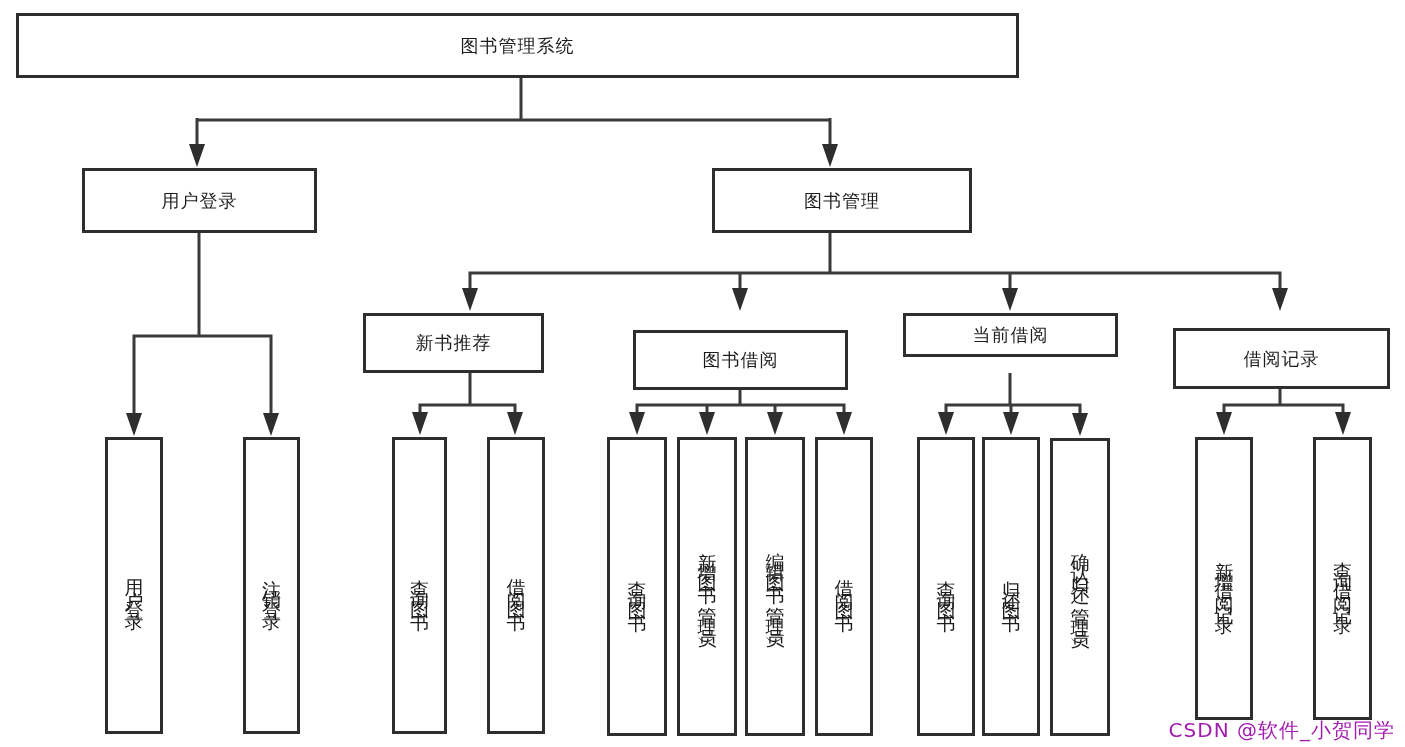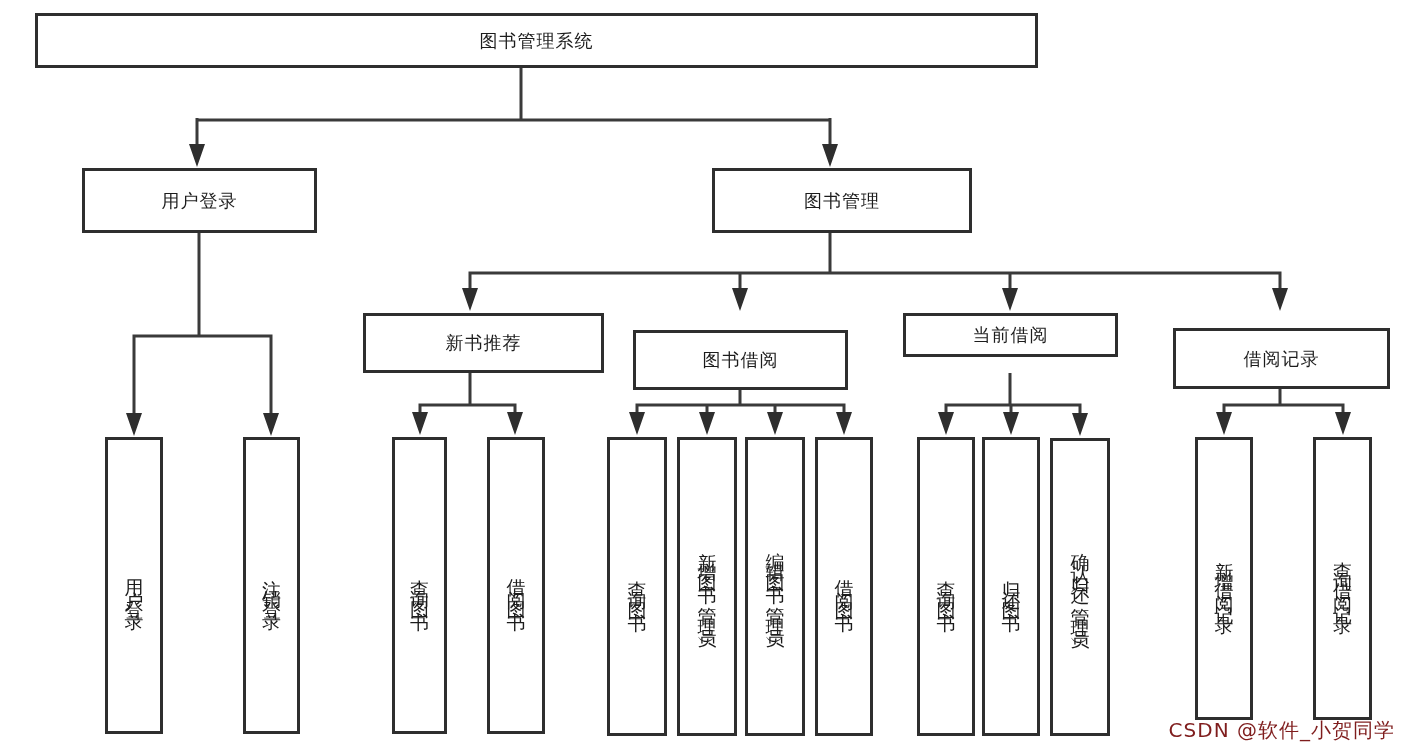--- a/index.html
+++ b/index.html
@@ -35,24 +35,24 @@
   }
   .v-label {
     writing-mode: vertical-rl;
     text-orientation: mixed;
     font-size: 19px;
     letter-spacing: 11px;
     line-height: 1.05;
     white-space: nowrap;
   }
   
-  .n-root    { left: 35px;   top: 13px;  width: 1003px; height: 55px; }
+  .n-root    { left: 16px;   top: 13px;  width: 1003px; height: 65px; }
   .n-login   { left: 82px;   top: 168px; width: 235px;  height: 65px; }
   .n-mgmt    { left: 712px;  top: 168px; width: 260px;  height: 65px; }
-  .n-rec     { left: 363px;  top: 313px; width: 241px;  height: 60px; }
+  .n-rec     { left: 363px;  top: 313px; width: 181px;  height: 60px; }
   .n-borrow  { left: 633px;  top: 330px; width: 215px;  height: 60px; }
   .n-current { left: 903px;  top: 313px; width: 215px;  height: 44px; }
   .n-record  { left: 1173px; top: 313px; width: 217px;  height: 61px; margin-top: 15px; }
   .l11 { left: 105px;  top: 437px; width: 58px; height: 297px; }
   .l12 { left: 243px;  top: 437px; width: 57px; height: 297px; }
   .l21 { left: 392px;  top: 437px; width: 55px; height: 297px; }
   .l22 { left: 487px;  top: 437px; width: 58px; height: 297px; }
   .l31 { left: 607px;  top: 437px; width: 60px; height: 299px; }
   .l32 { left: 677px;  top: 437px; width: 60px; height: 299px; }
   .l33 { left: 745px;  top: 437px; width: 60px; height: 299px; }
@@ -62,21 +62,21 @@
   .l43 { left: 1050px; top: 438px; width: 60px; height: 298px; }
   .l51 { left: 1195px; top: 437px; width: 58px; height: 283px; }
   .l52 { left: 1313px; top: 437px; width: 59px; height: 283px; }
   .watermark {
     position: absolute;
     right: 10px;
     bottom: 3px;
     z-index: 3;
     font-size: 20px;
     letter-spacing: 1px;
-    color: #7f1d1d;
+    color: #a21caf;
   }
 </style>
 </head>
 <body>
 
 <div class="canvas">
 
   <svg class="connectors" viewBox="0 0 1405 747" xmlns="http://www.w3.org/2000/svg">
 
     <path d="M521 68V121.5M195.5 120H831.5M197 118V148M830 118V148" stroke="#3a3a3a" stroke-width="3" fill="none"></path>

